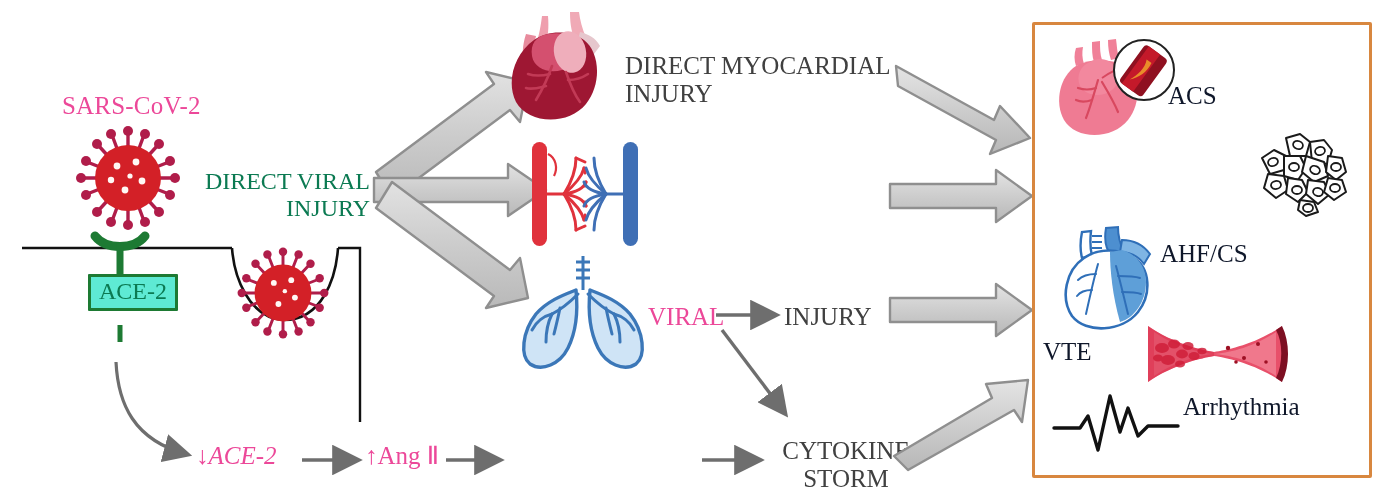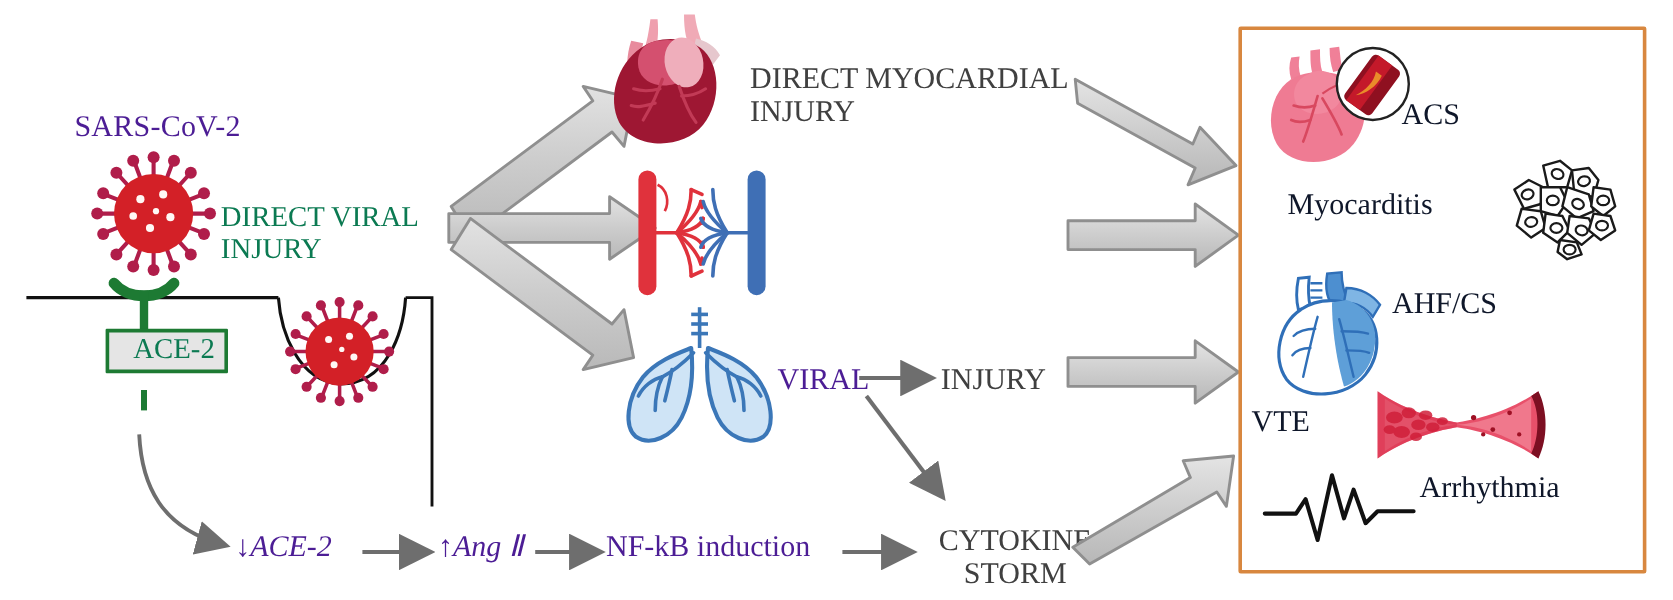--- a/index.html
+++ b/index.html
@@ -1,36 +1,36 @@
 <!DOCTYPE html>
 <html><head>
 <meta charset="utf-8">
 <style>
   html,body{margin:0;padding:0;background:#ffffff;}
   body{width:1394px;height:500px;overflow:hidden;font-family:"Liberation Serif",serif;}
   #stage{position:relative;width:1394px;height:500px;background:#fff;}
   .abs{position:absolute;}
   .txt{white-space:pre;line-height:1.12;}
 
-  .t-black{color:#4c1d95;}
+  .t-black{color:#ec4899;}
   .t-green{color:#0b7a52;}
   .t-navy{color:#404040;}
   .t-red{color:#0f172a;}
 
   .lbl-sars{font-size:25px;letter-spacing:.2px;}
-  .lbl-dvi{font-size:24px;}
+  .lbl-dvi{font-size:24px;text-align:right;}
   .lbl-big{font-size:25px;}
   .lbl-ards{font-size:25px;}
   .lbl-chain{font-size:25px;}
   .lbl-out{font-size:25px;}
   .lbl-ace{font-size:24px;}
 
   .ace-box{
-    border:3px solid #1d7a33;background:#e5e5e5;
-    padding:1px 8px 3px 20px;border-radius:1px;
+    border:3px solid #1d7a33;background:#5eead4;
+    padding:1px 8px 3px 8px;border-radius:1px;
   }
   .orange-box{
     border:3px solid #d8873f;background:transparent;border-radius:2px;
   }
   svg{display:block;overflow:visible;}
 </style>
 </head>
 <body>
 
 <div id="stage">
@@ -284,22 +284,21 @@
       <defs>
         <marker id="thin2" markerWidth="9" markerHeight="9" refX="7" refY="4.5" orient="auto">
           <path d="M0 0 L9 4.5 L0 9 Z" fill="#6e6e6e"></path>
         </marker>
       </defs>
       <path d="M12 2 C14 44, 30 80, 82 94" fill="none" stroke="#6e6e6e" stroke-width="3.2" marker-end="url(#thin2)"></path>
     </svg>
   </div>
 
   <div class="abs txt lbl-chain t-black" style="left:196px;top:442px;font-style:italic;">↓ACE-2</div>
-  <div class="abs txt lbl-chain t-black" style="left:365px;top:442px;font-style:italic;">↑Ang Ⅱ</div>
-  <div class="abs txt lbl-chain t-black" style="left:505px;top:442px;">NF-kB induction</div>
+  <div class="abs txt lbl-chain t-black" style="left:365px;top:442px;">↑Ang Ⅱ</div>
 
   <div class="abs" style="left:300px;top:448px;">
     <svg width="70" height="24" viewBox="0 0 70 24">
       <defs>
           <marker id="m1" markerWidth="9" markerHeight="9" refX="7" refY="4.5" orient="auto">
         <path d="M0 0 L9 4.5 L0 9 Z" fill="#6e6e6e"></path>
           </marker>
         </defs>
       <line x1="2" y1="12" x2="56" y2="12" stroke="#6e6e6e" stroke-width="3.4" marker-end="url(#m1)"></line>
     </svg>
@@ -376,21 +375,20 @@
       <circle cx="98" cy="40" r="30" fill="#fff" stroke="#222" stroke-width="2"></circle>
       <g transform="rotate(36 98 40)">
         <rect x="84" y="18" width="28" height="46" rx="4" fill="#8f1020"></rect>
         <rect x="88" y="18" width="14" height="46" fill="#c4192a"></rect>
         <path d="M94 30 C98 38, 96 48, 92 56 C98 50, 102 40, 100 30 Z" fill="#e98c2a"></path>
       </g>
     </svg>
   </div>
   <div class="abs txt lbl-out t-red" style="left:1168px;top:82px;">ACS</div>
 
-  <div class="abs txt lbl-out t-red" style="left:1073px;top:157px;">Myocarditis</div>
   <div class="abs" style="left:1244px;top:122px;">
     <svg width="116" height="98" viewBox="0 0 116 98">
       <g fill="#ffffff" stroke="#1a1a1a" stroke-width="2" stroke-linejoin="round">
         <path d="M18 36 L30 28 L42 34 L40 48 L26 52 Z"></path>
         <path d="M42 16 L56 12 L66 20 L62 34 L46 34 Z"></path>
         <path d="M66 20 L80 18 L88 28 L84 42 L68 40 Z"></path>
         <path d="M40 34 L56 34 L62 46 L54 58 L40 54 Z"></path>
         <path d="M62 34 L80 40 L84 54 L70 60 L58 50 Z"></path>
         <path d="M84 34 L98 36 L102 50 L92 58 L82 50 Z"></path>
         <path d="M24 52 L40 54 L44 68 L32 76 L20 66 Z"></path>

